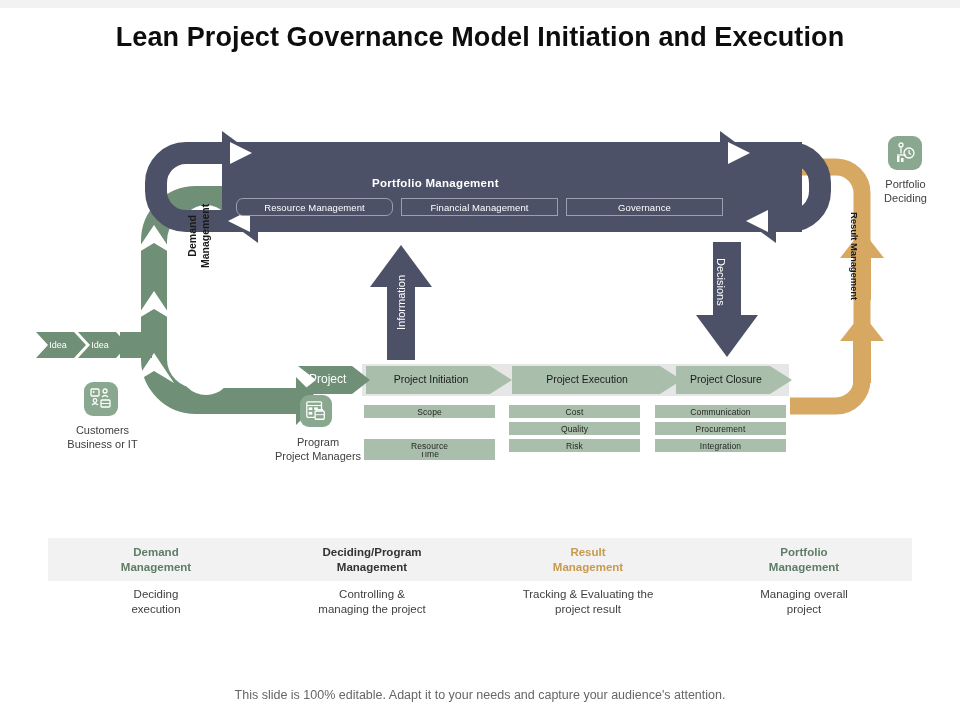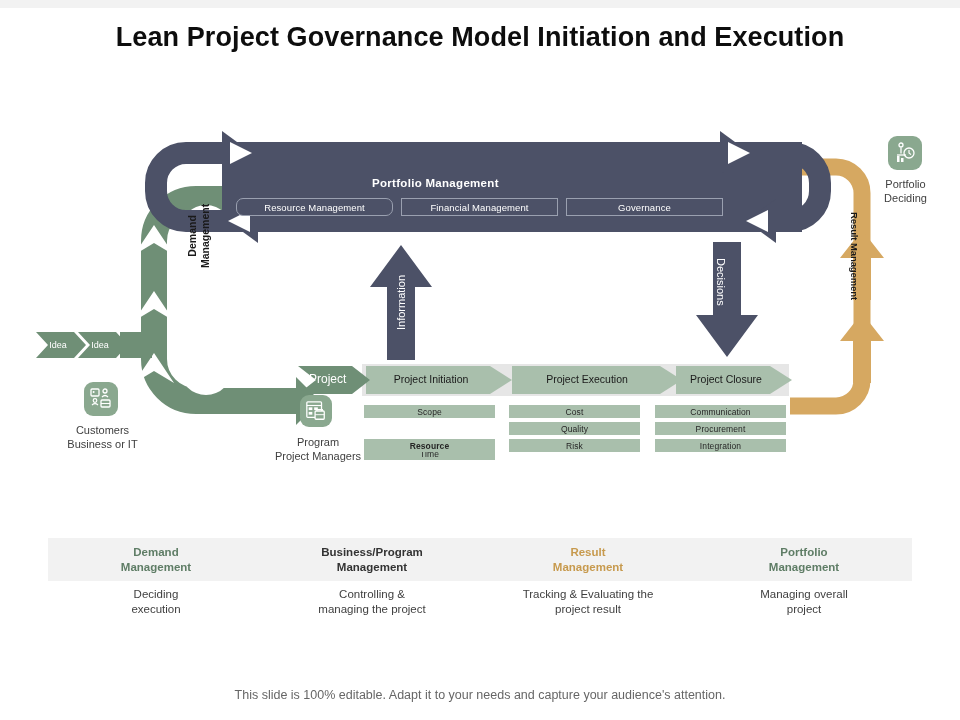--- a/index.html
+++ b/index.html
@@ -367,41 +367,41 @@
     <span>Portfolio</span><br>
     <span>Deciding</span>
   </div>
 
   <div class="phase-lbl" style="left:366px; width:130px;">Project Initiation</div>
   <div class="phase-lbl" style="left:512px; width:150px;">Project Execution</div>
   <div class="phase-lbl" style="left:676px; width:100px;">Project Closure</div>
 
   <div class="subbox" style="left:364px; top:405px; width:131px;">Scope</div>
   <div class="subbox" style="left:364px; top:447px; width:131px;">Time</div>
-  <div class="subbox" style="left:364px; top:439px; width:131px;font-weight:bold;">Resource</div>
+  <div class="subbox" style="left:364px; top:439px; width:131px;">Resource</div>
 
   <div class="subbox" style="left:509px; top:405px; width:131px;">Cost</div>
   <div class="subbox" style="left:509px; top:422px; width:131px;">Quality</div>
   <div class="subbox" style="left:509px; top:439px; width:131px;">Risk</div>
 
   <div class="subbox" style="left:655px; top:405px; width:131px;">Communication</div>
   <div class="subbox" style="left:655px; top:422px; width:131px;">Procurement</div>
   <div class="subbox" style="left:655px; top:439px; width:131px;">Integration</div>
 
   <div id="table">
     <div class="thead">
       <div class="thc" style="color: rgb(95, 125, 102);">
         <div>
           <span>Demand</span><br>
           <span>Management</span>
         </div>
       </div>
       <div class="thc" style="color: rgb(51, 51, 51);">
         <div>
-          <span>Business/Program</span><br>
+          <span>Deciding/Program</span><br>
           <span>Management</span>
         </div>
       </div>
       <div class="thc" style="color: rgb(199, 154, 78);">
         <div>
           <span>Result</span><br>
           <span>Management</span>
         </div>
       </div>
       <div class="thc" style="color: rgb(95, 125, 102);">

